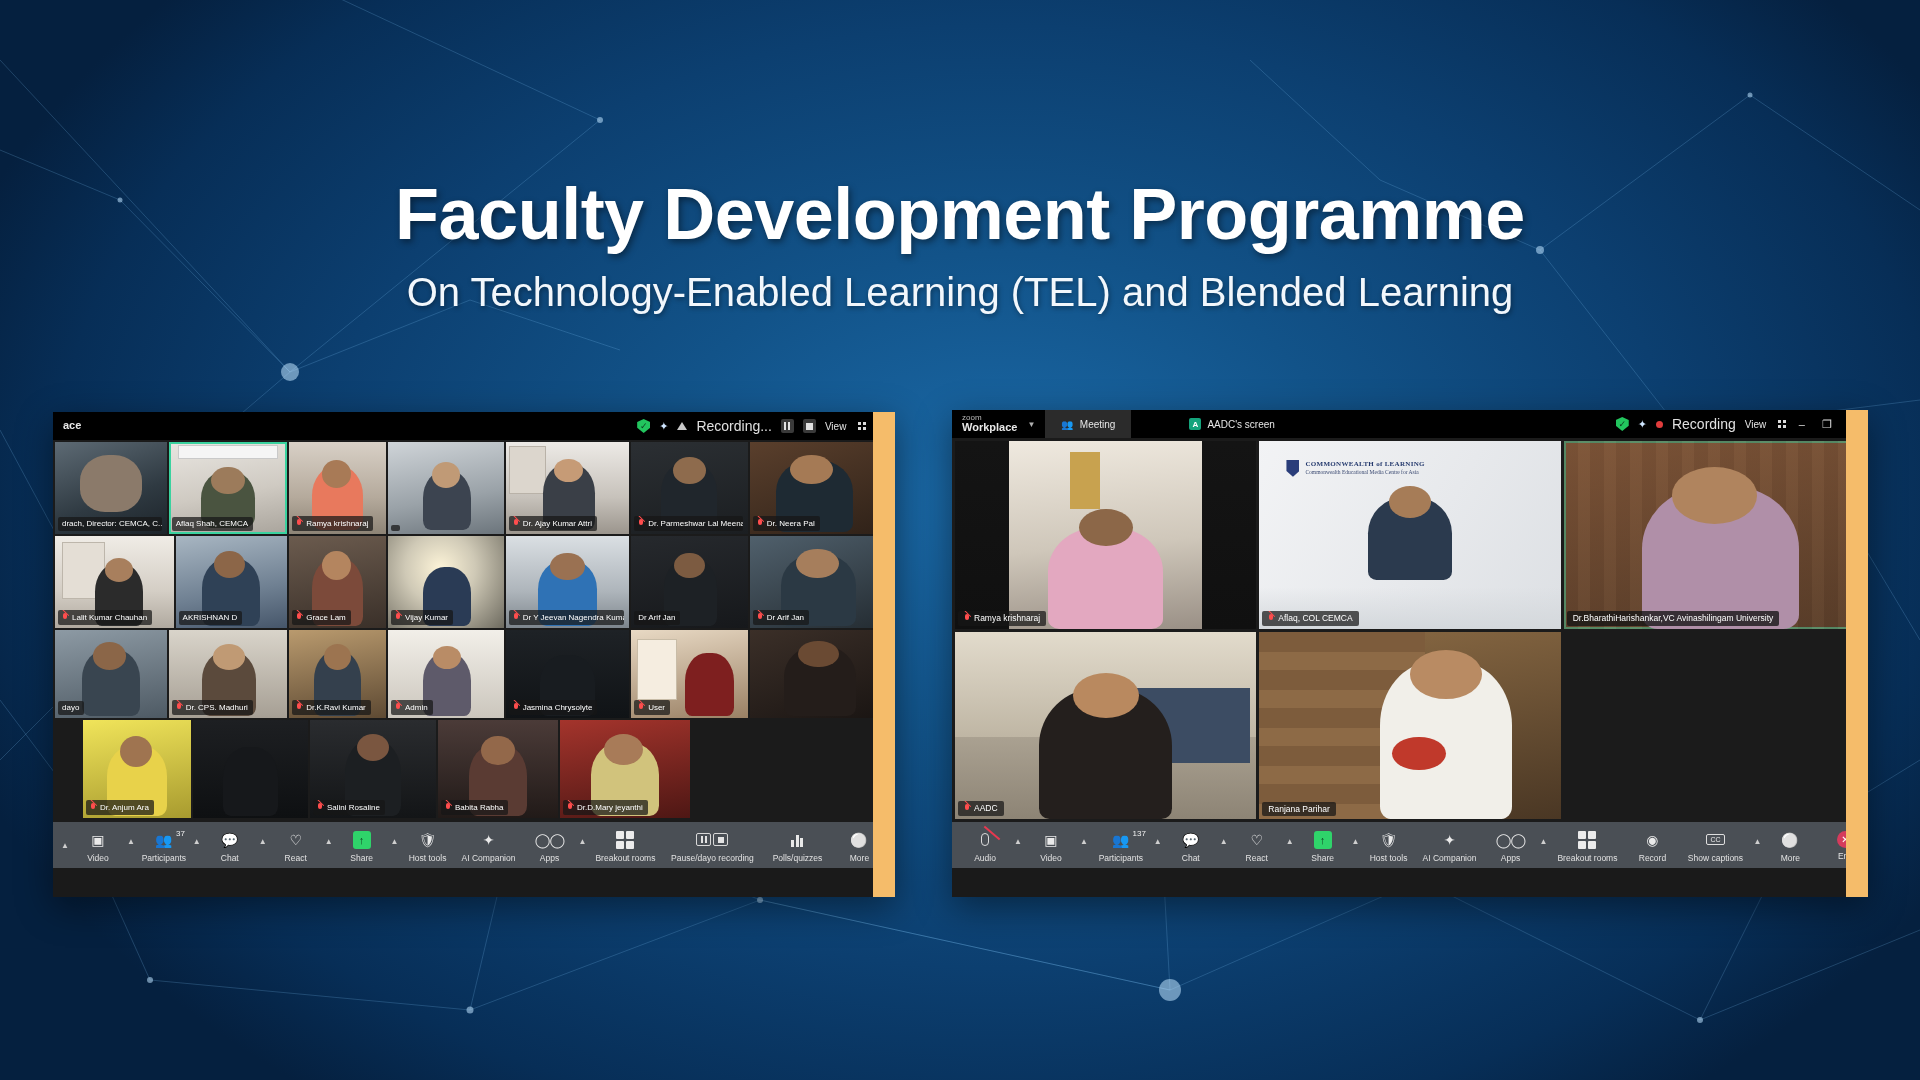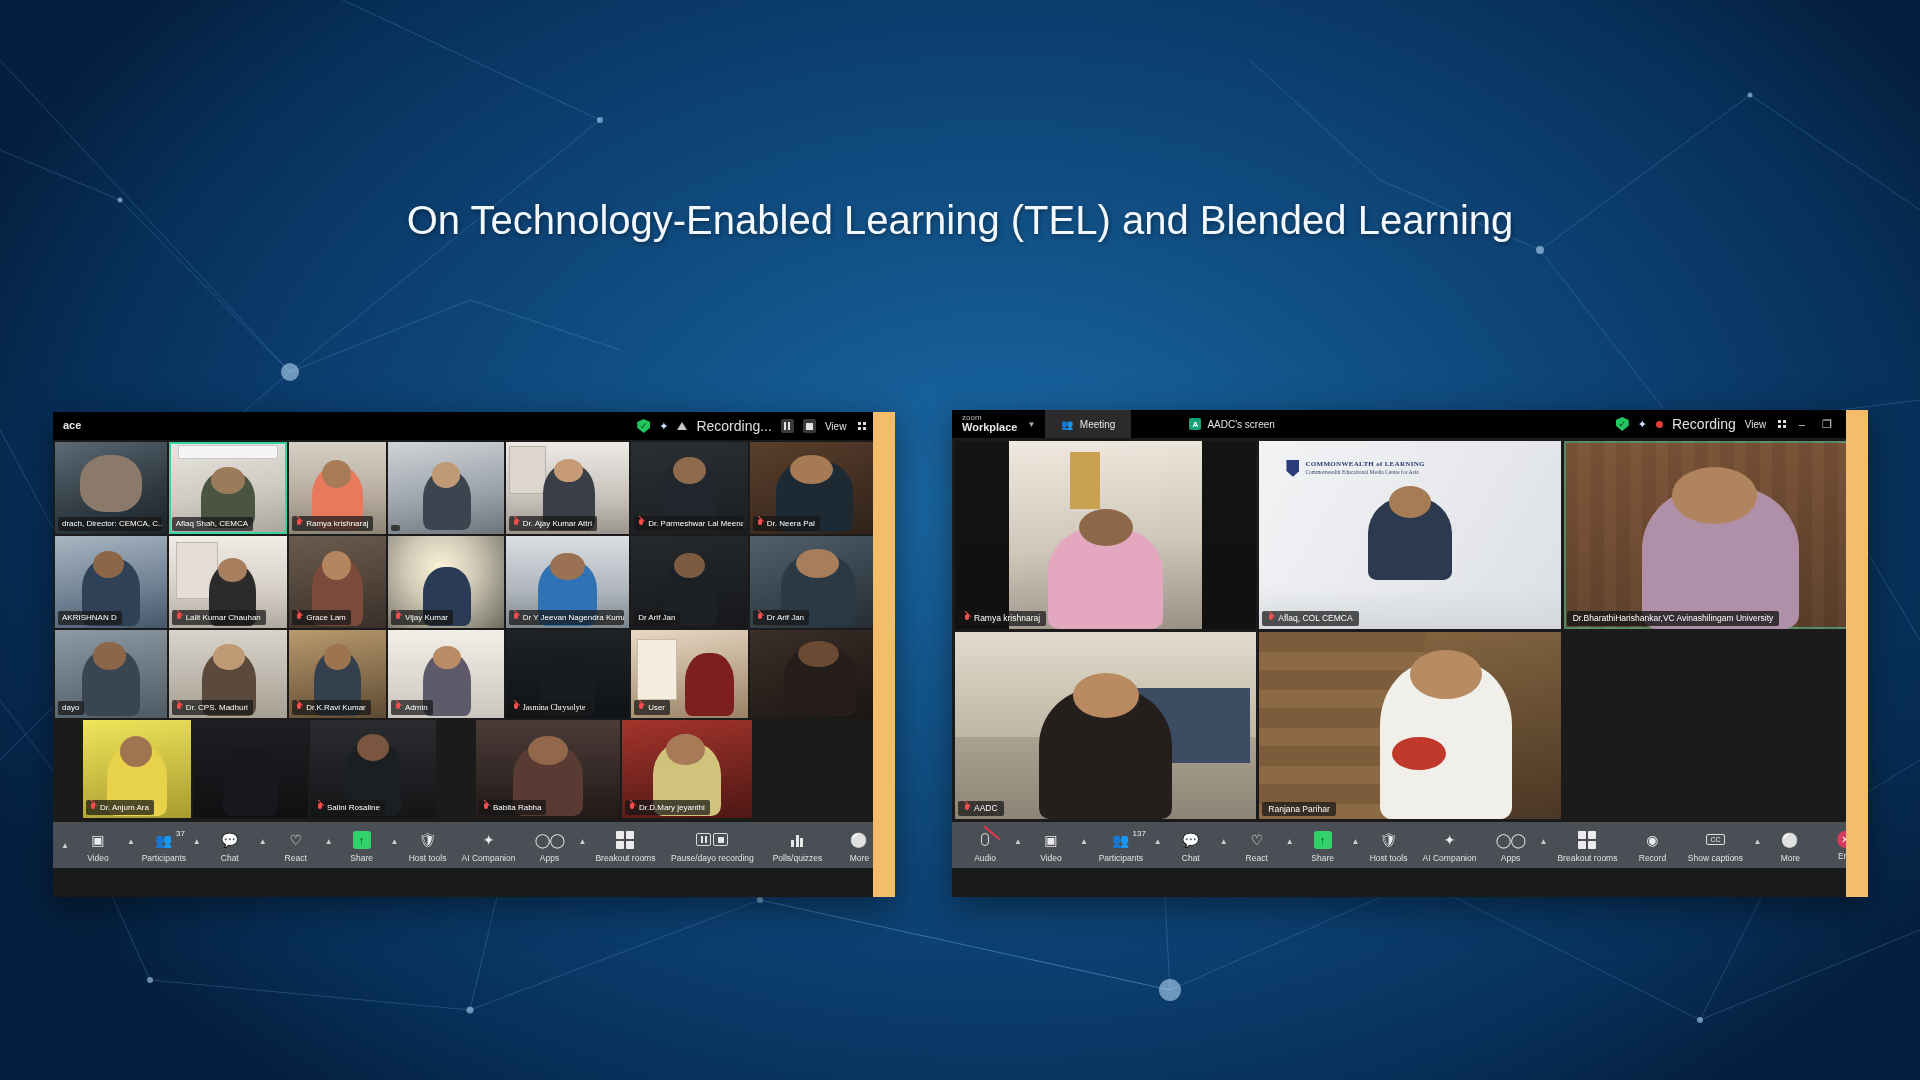--- a/index.html
+++ b/index.html
@@ -223,20 +223,21 @@
       <circle cx="760" cy="900" r="3"></circle>
       <circle cx="1420" cy="880" r="3"></circle>
       <circle cx="1700" cy="1020" r="3"></circle>
       <circle cx="150" cy="980" r="3"></circle>
       <circle cx="1680" cy="430" r="2.5"></circle>
       <circle cx="120" cy="200" r="2.5"></circle>
     </g>
   </svg>
 
   <div class="title-wrap">
+    <div class="fdp-title">Faculty Development Programme</div>
     <div class="fdp-sub">On Technology-Enabled Learning (TEL) and Blended Learning</div>
   </div>
 
   <div class="orange-strip" style="left:873px; top:412px; width:22px; height:485px;"></div>
   <div class="orange-strip" style="left:1846px; top:410px; width:22px; height:487px;"></div>
 
   <div class="zwin" id="zoom-left" style="display:flex; flex-direction:column;">
 
     <div class="titlebar">
       <div class="tb-left">
@@ -314,33 +315,33 @@
           <div style="position:absolute;left:18%;top:20%;width:54%;height:78%;border-radius:44% 44% 12% 12%;background:#1e2a33;"></div>
           <div style="position:absolute;left:28%;top:14%;width:30%;height:32%;border-radius:50%;background:#a57a55;"></div>
           <div class="namebar">
             <span class="mic-off"></span>
             <span>Dr. Neera Pal</span>
           </div>
         </div>
       </div>
 
       <div class="row" style="height:92px;">
+        <div class="tile" style="width:120px;background:linear-gradient(180deg,#f0ece6,#d4cec5 60%,#b0a99f);">
+          <div style="position:absolute;left:6%;top:6%;width:36%;height:62%;background:#e4ded5;border:1px solid #bdb6ab;"></div>
+          <div style="position:absolute;left:34%;top:30%;width:40%;height:68%;border-radius:44% 44% 14% 14%;background:#2b2b2b;"></div>
+          <div style="position:absolute;left:42%;top:24%;width:24%;height:26%;border-radius:50%;background:#a87f5d;"></div>
+          <div class="namebar">
+            <span class="mic-off"></span>
+            <span>Lalit Kumar Chauhan</span>
+          </div>
+        </div>
         <div class="tile" style="width:113px;background:linear-gradient(170deg,#a8b6c2,#6f8092 60%,#46566a);">
           <div style="position:absolute;left:24%;top:24%;width:52%;height:74%;border-radius:44% 44% 14% 14%;background:#2f4156;"></div>
           <div style="position:absolute;left:34%;top:16%;width:28%;height:30%;border-radius:50%;background:#8c6648;"></div>
           <div class="namebar">AKRISHNAN D</div>
-        </div>
-        <div class="tile" style="width:120px;background:linear-gradient(180deg,#f0ece6,#d4cec5 60%,#b0a99f);">
-          <div style="position:absolute;left:6%;top:6%;width:36%;height:62%;background:#e4ded5;border:1px solid #bdb6ab;"></div>
-          <div style="position:absolute;left:34%;top:30%;width:40%;height:68%;border-radius:44% 44% 14% 14%;background:#2b2b2b;"></div>
-          <div style="position:absolute;left:42%;top:24%;width:24%;height:26%;border-radius:50%;background:#a87f5d;"></div>
-          <div class="namebar">
-            <span class="mic-off"></span>
-            <span>Lalit Kumar Chauhan</span>
-          </div>
         </div>
         <div class="tile" style="width:98px;background:linear-gradient(170deg,#6b5b4e,#3a3029);">
           <div style="position:absolute;left:24%;top:24%;width:52%;height:74%;border-radius:44% 44% 14% 14%;background:#7c4a3a;"></div>
           <div style="position:absolute;left:34%;top:16%;width:30%;height:32%;border-radius:50%;background:#b4855f;"></div>
           <div class="namebar">
             <span class="mic-off"></span>
             <span>Grace Lam</span>
           </div>
         </div>
         <div class="tile" style="width:117px;background:radial-gradient(circle at 45% 35%, #fdf4d8 0%, #cfc9b6 40%, #6d6a5f 100%);">
@@ -396,21 +397,21 @@
           </div>
         </div>
         <div class="tile" style="width:117px;background:linear-gradient(180deg,#f2efe9,#cbc6bd);">
           <div style="position:absolute;left:30%;top:26%;width:42%;height:72%;border-radius:44% 44% 14% 14%;background:#5e5a6a;"></div>
           <div style="position:absolute;left:39%;top:18%;width:24%;height:26%;border-radius:50%;background:#b98c66;"></div>
           <div class="namebar">
             <span class="mic-off"></span>
             <span>Admin</span>
           </div>
         </div>
-        <div class="tile" style="width:125px;background:linear-gradient(180deg,#1e2226,#101316);font-family:Liberation Serif, serif;">
+        <div class="tile" style="width:125px;background:linear-gradient(180deg,#1e2226,#101316);">
           <div style="position:absolute;left:28%;top:28%;width:44%;height:70%;border-radius:44% 44% 14% 14%;background:#181c20;"></div>
           <div class="namebar">
             <span class="mic-off"></span>
             <span>Jasmina Chrysolyte</span>
           </div>
         </div>
         <div class="tile" style="width:118px;background:linear-gradient(170deg,#e8d9c4,#9a8165);">
           <div style="position:absolute;left:5%;top:10%;width:34%;height:70%;background:#f5ede0;border:1px solid #c8bca7;"></div>
           <div style="position:absolute;left:46%;top:26%;width:42%;height:72%;border-radius:44% 44% 14% 14%;background:#7e1f1f;"></div>
           <div class="namebar">
@@ -437,21 +438,21 @@
           <div style="position:absolute;left:26%;top:28%;width:48%;height:70%;border-radius:44% 44% 14% 14%;background:#16181b;"></div>
         </div>
         <div class="tile" style="width:126px;background:linear-gradient(180deg,#2a2c2f,#131517);">
           <div style="position:absolute;left:28%;top:20%;width:44%;height:78%;border-radius:44% 44% 14% 14%;background:#1c1f22;"></div>
           <div style="position:absolute;left:37%;top:14%;width:26%;height:28%;border-radius:50%;background:#7a5640;"></div>
           <div class="namebar">
             <span class="mic-off"></span>
             <span>Salini Rosaline</span>
           </div>
         </div>
-        <div class="tile" style="width:144px;background:linear-gradient(180deg,#4b3b38,#211a18);margin-left:38px;">
+        <div class="tile" style="width:120px;background:linear-gradient(180deg,#4b3b38,#211a18);">
           <div style="position:absolute;left:26%;top:24%;width:48%;height:74%;border-radius:44% 44% 14% 14%;background:#5a3b33;"></div>
           <div style="position:absolute;left:36%;top:16%;width:28%;height:30%;border-radius:50%;background:#93684a;"></div>
           <div class="namebar">
             <span class="mic-off"></span>
             <span>Babita Rabha</span>
           </div>
         </div>
         <div class="tile" style="width:130px;background:linear-gradient(170deg,#a4342c,#4e1714);">
           <div style="position:absolute;left:24%;top:22%;width:52%;height:76%;border-radius:44% 44% 14% 14%;background:#d1c37c;"></div>
           <div style="position:absolute;left:34%;top:14%;width:30%;height:32%;border-radius:50%;background:#a87b58;"></div>

